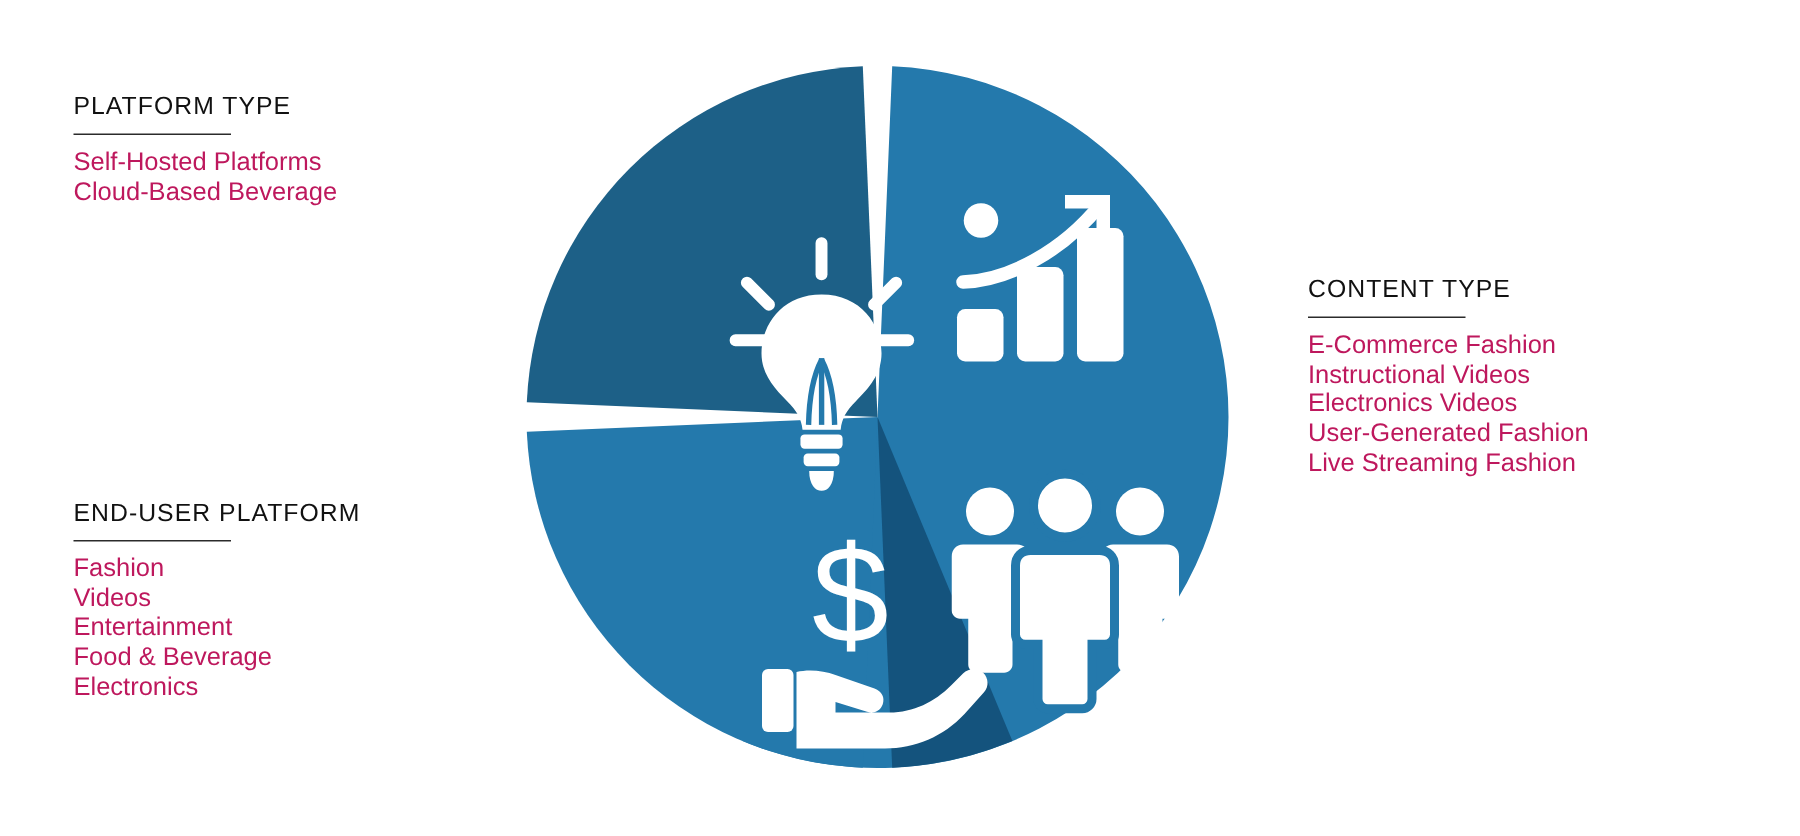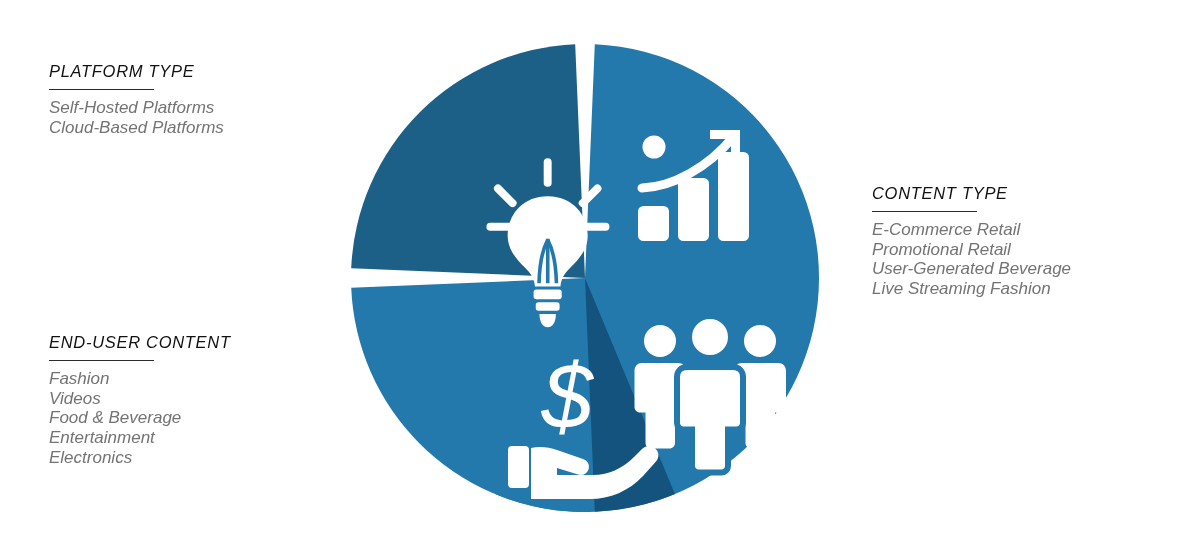--- a/index.html
+++ b/index.html
@@ -13,21 +13,20 @@
     height: 557px;
     position: relative;
     overflow: hidden;
     font-family: "Liberation Sans", sans-serif;
     color: #1a1a1a;
   }
 
   .stage {
     position: absolute;
     inset: 0;
-    font-style: italic;
   }
 
   
   .label-block {
     position: absolute;
   }
   .block-title {
     font-size: 16.5px;
     letter-spacing: 0.7px;
     font-weight: 400;
@@ -42,21 +41,21 @@
     margin: 9px 0 8px 0;
   }
   .item-list {
     list-style: none;
     margin: 0;
     padding: 0;
   }
   .item-list li {
     font-size: 17px;
     line-height: 19.6px;
-    color: #737373;
+    color: #be185d;
     white-space: nowrap;
     font-weight: 400;
   }
 
   #platform-type-block { left: 49px; top: 62px; }
   #end-user-industry-block { left: 49px; top: 333px; }
   #content-type-block { left: 872px; top: 184px; }
 
   
   #pie-wrap {
@@ -75,43 +74,44 @@
 </head>
 <body>
 
 <div class="stage">
 
   <div class="label-block" id="platform-type-block">
     <div class="block-title">PLATFORM TYPE</div>
     <div class="rule"></div>
     <ul class="item-list">
       <li>Self-Hosted Platforms</li>
-      <li>Cloud-Based Platforms</li>
+      <li>Cloud-Based Beverage</li>
     </ul>
   </div>
 
   <div class="label-block" id="end-user-industry-block">
-    <div class="block-title">END-USER CONTENT</div>
+    <div class="block-title">END-USER PLATFORM</div>
     <div class="rule"></div>
     <ul class="item-list">
       <li>Fashion</li>
       <li>Videos</li>
+      <li>Entertainment</li>
       <li>Food &amp; Beverage</li>
-      <li>Entertainment</li>
       <li>Electronics</li>
     </ul>
   </div>
 
   <div class="label-block" id="content-type-block">
     <div class="block-title">CONTENT TYPE</div>
     <div class="rule"></div>
     <ul class="item-list">
-      <li>E-Commerce Retail</li>
-      <li>Promotional Retail</li>
-      <li>User-Generated Beverage</li>
+      <li>E-Commerce Fashion</li>
+      <li>Instructional Videos</li>
+      <li>Electronics Videos</li>
+      <li>User-Generated Fashion</li>
       <li>Live Streaming Fashion</li>
     </ul>
   </div>
 
   <div id="pie-wrap">
     <svg id="pie-svg" viewBox="0 0 482 490" xmlns="http://www.w3.org/2000/svg">
 
       <g id="pie-segments">
           <path d="M 241 245 L 250.80 11.21 A 234 234 0 1 1 151.07 461.03 Z" fill="#2479ac"></path>
           <path d="M 241 245 L 7.21 235.20 A 234 234 0 0 1 231.20 11.21 Z" fill="#1d6087"></path>

